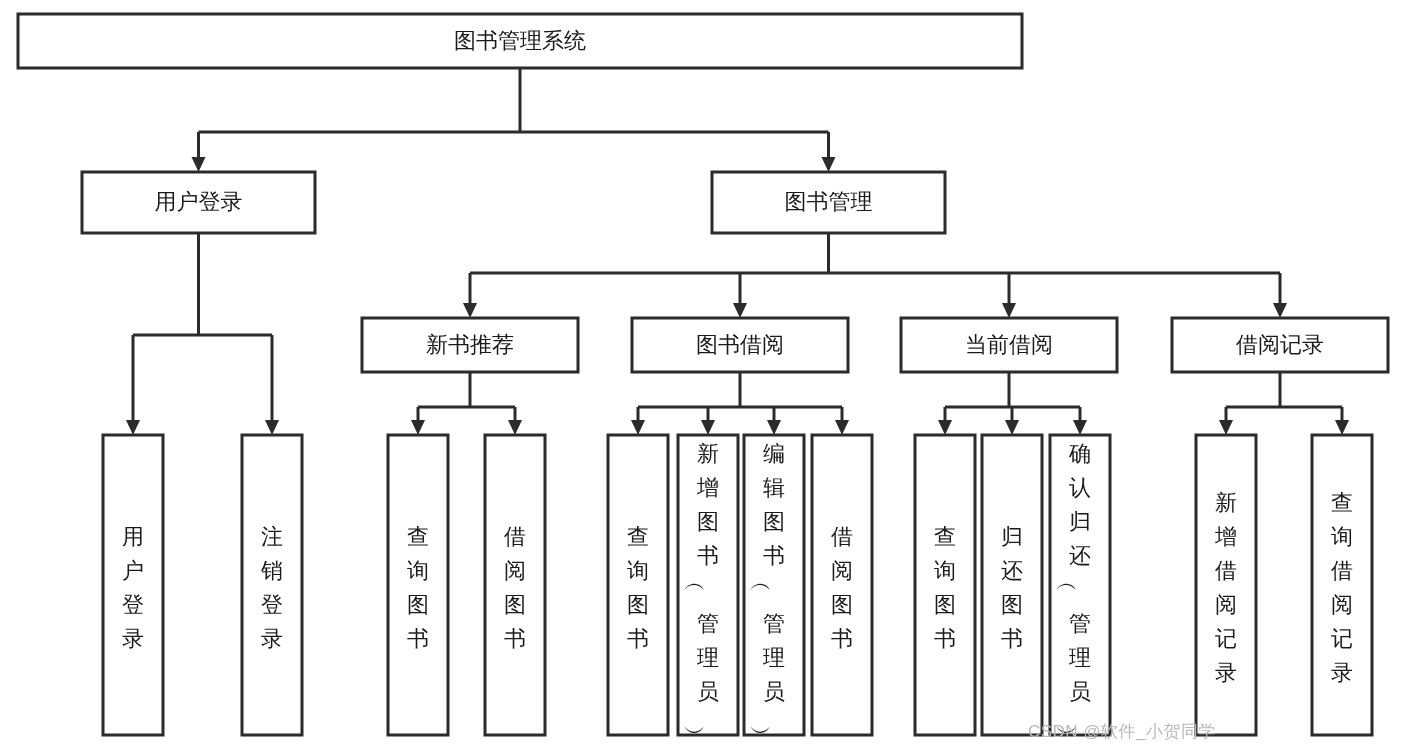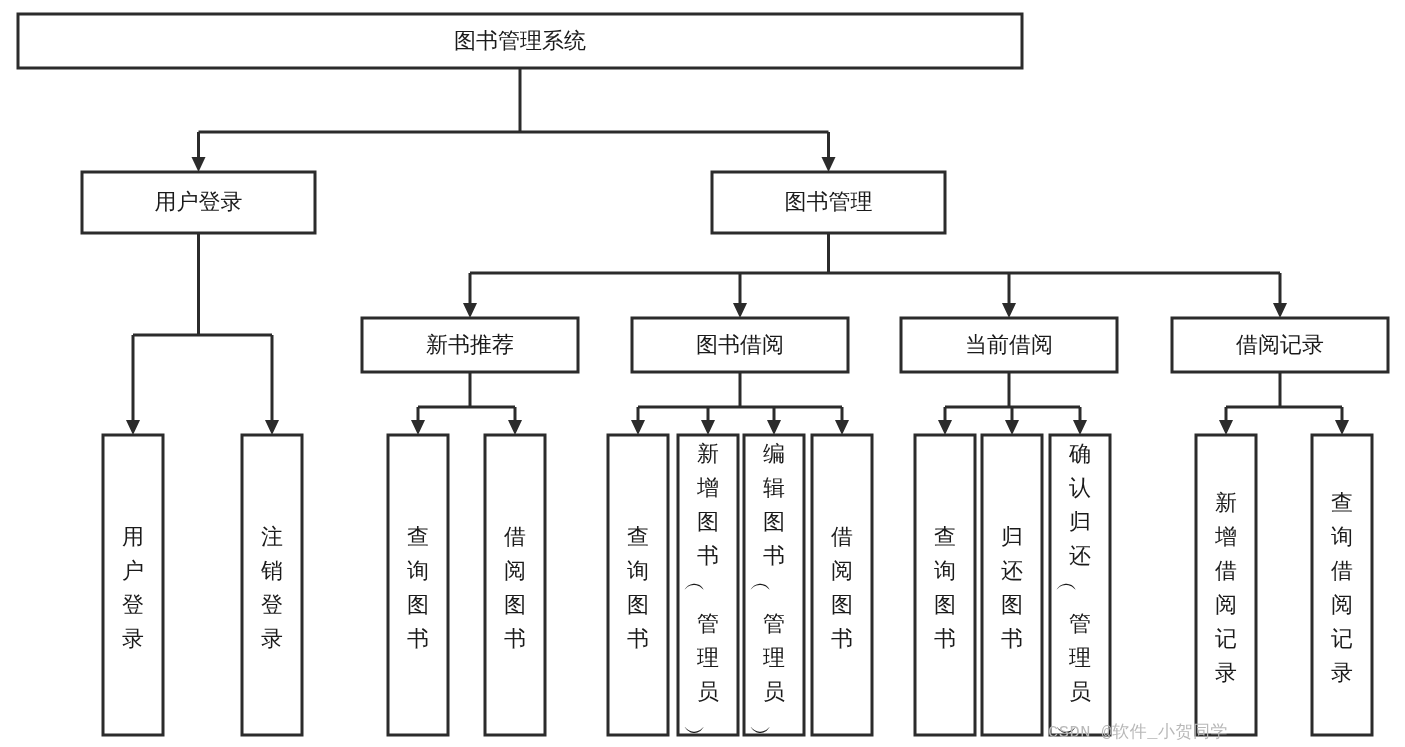--- a/index.html
+++ b/index.html
@@ -49,23 +49,23 @@
     dominant-baseline: middle;
   }
   .node-label-v {
     font-family: "Liberation Sans", "DejaVu Sans", sans-serif;
     font-size: 22px;
     fill: #1a1a1a;
     text-anchor: middle;
   }
   .watermark {
     position: absolute;
-    right: 4px;
+    right: 16px;
     bottom: 4px;
-    font-family: Liberation Mono, monospace;
+    font-family: Liberation Sans, sans-serif;
     font-size: 17px;
     color: #b8b8b8;
     white-space: nowrap;
     letter-spacing: 0.5px;
     user-select: none;
   }
 </style>
 </head>
 <body>
 

